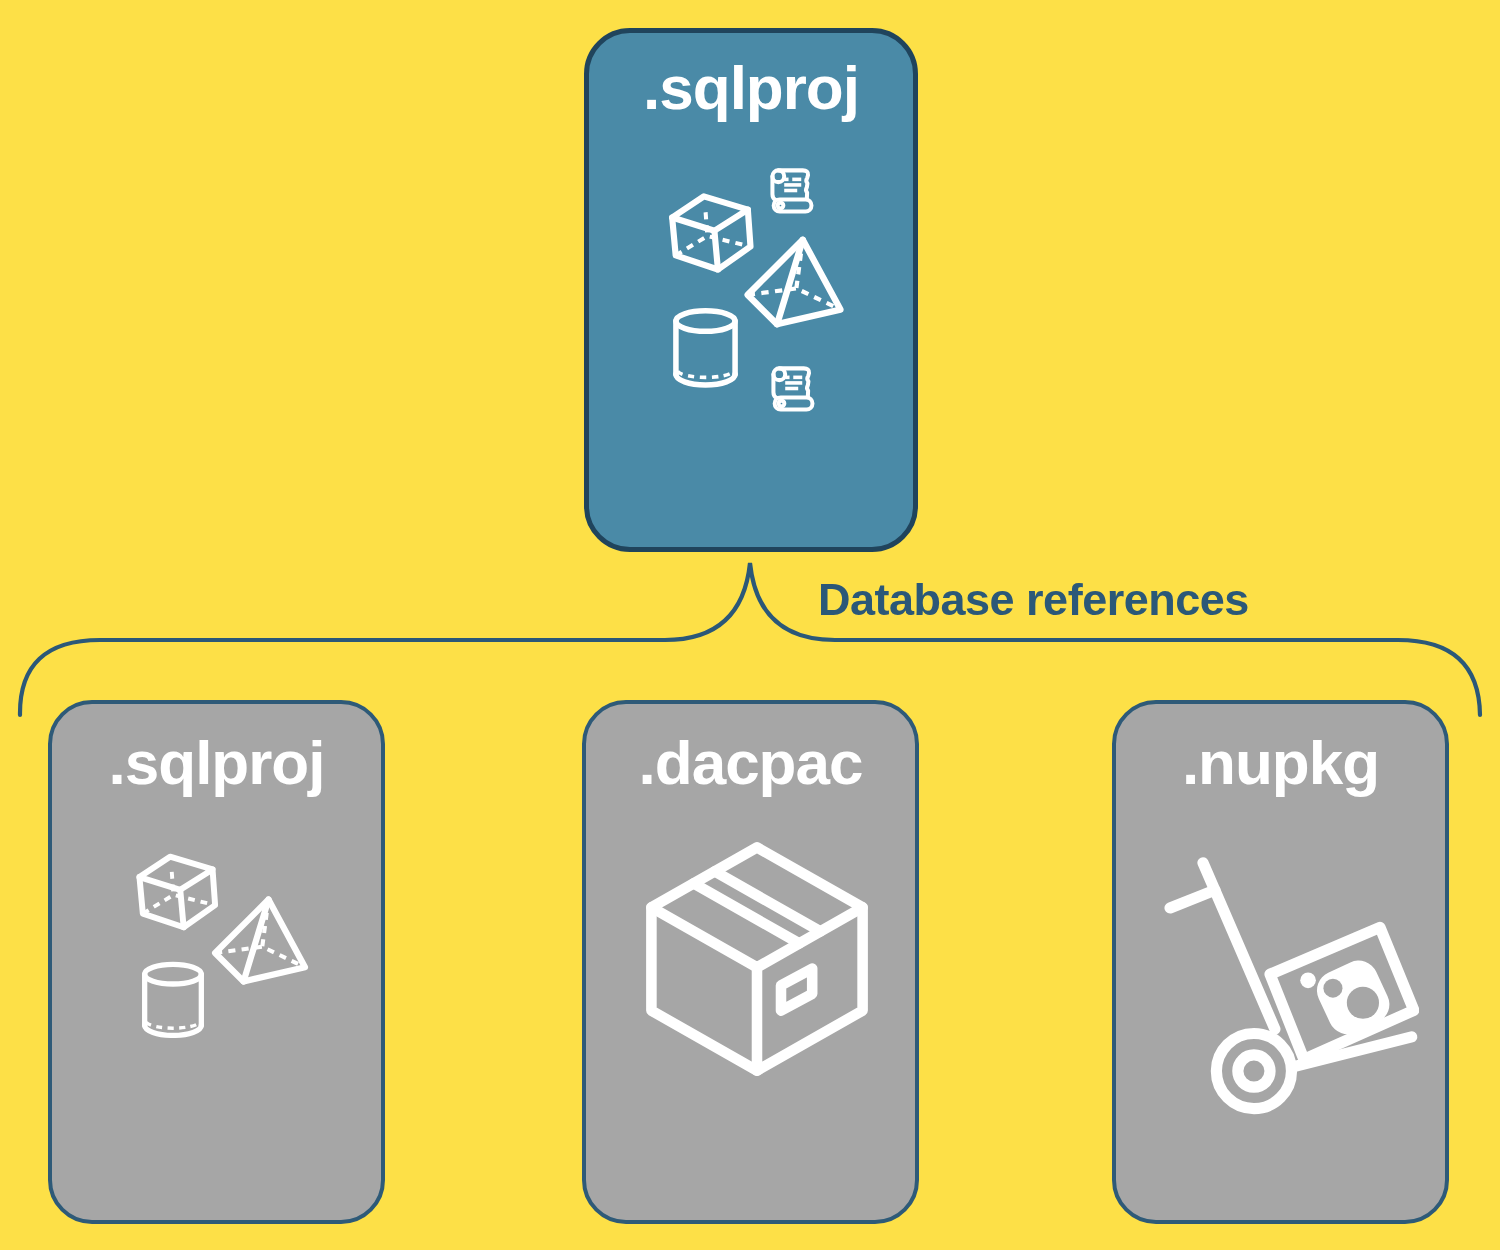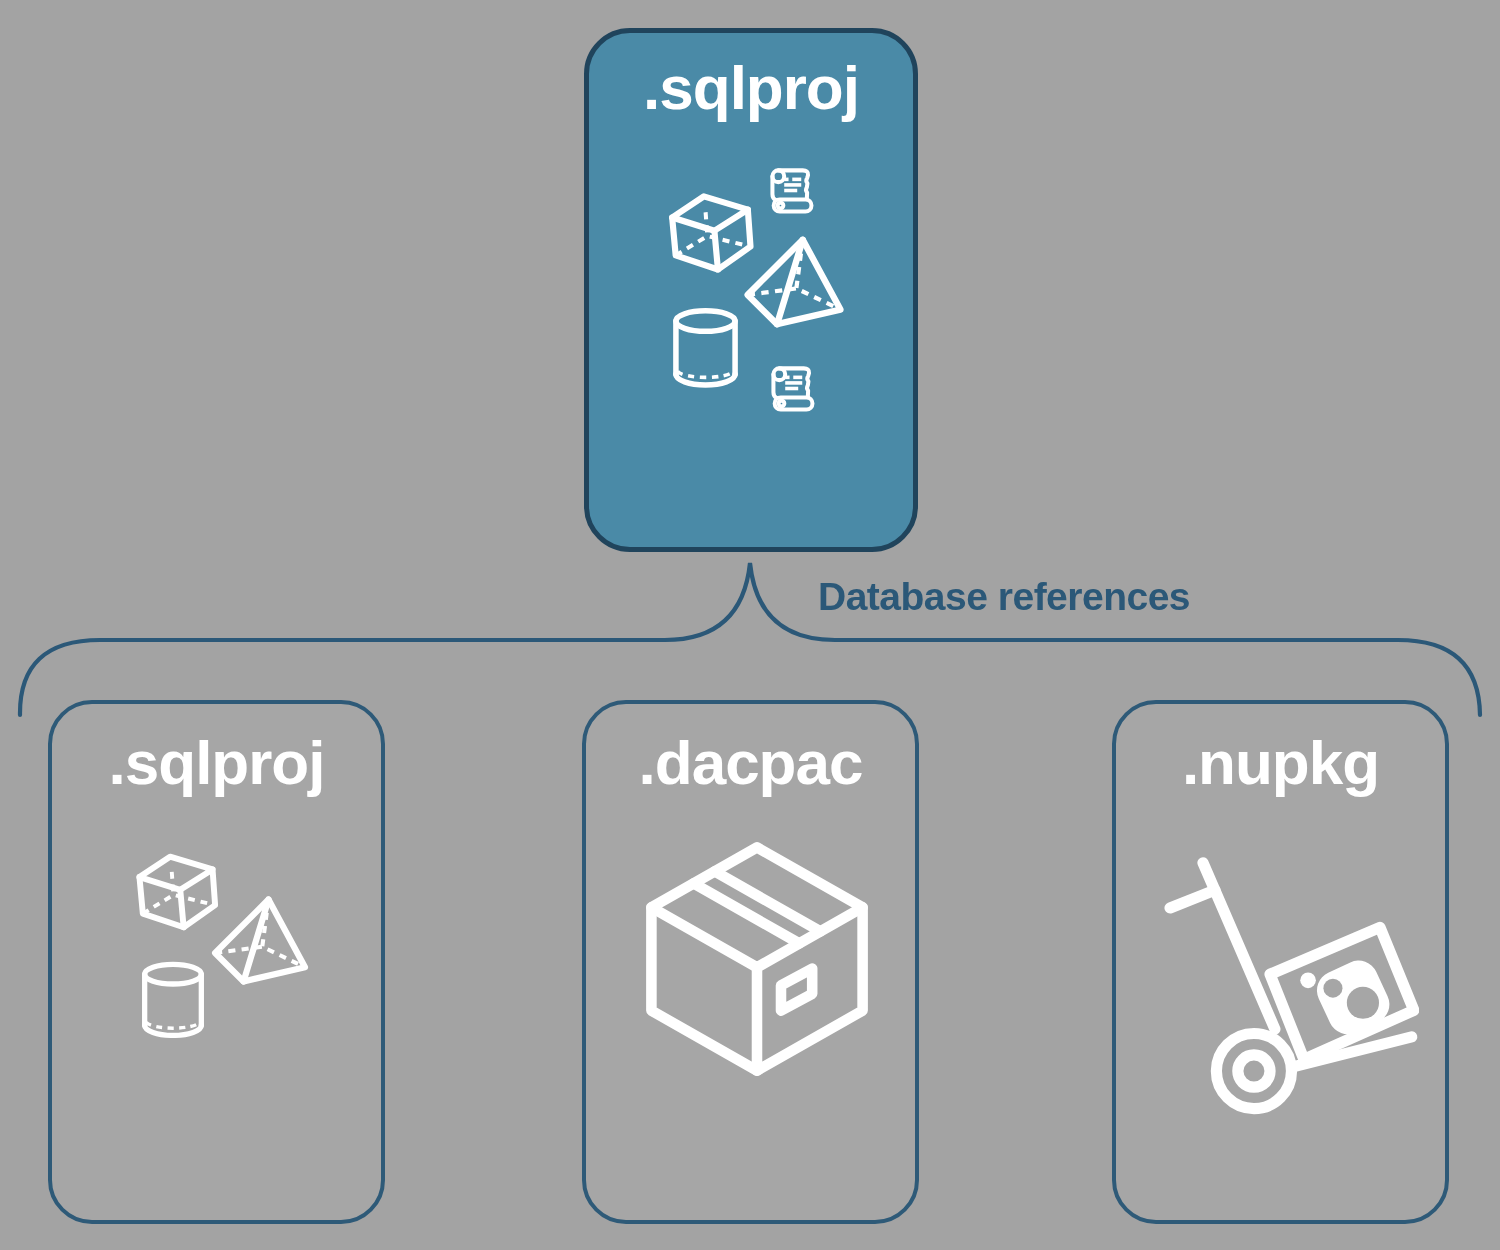--- a/index.html
+++ b/index.html
@@ -1,17 +1,17 @@
 <!DOCTYPE html>
 <html><head>
 <meta charset="utf-8">
 <style>
   html,body{margin:0;padding:0;background:#ffffff;}
   .canvas{
-    position:relative;width:1500px;height:1250px;background:#a3a3a3;
+    position:relative;width:1500px;height:1250px;background:#fde047;
     font-family:"Liberation Sans",sans-serif;overflow:hidden;
   }
   .node{position:absolute;box-sizing:border-box;display:flex;justify-content:center;align-items:flex-start;}
   .node-root{
     left:584px;top:28px;width:334px;height:524px;
     background:#4a8aa7;border:5px solid #20445c;border-radius:46px;
   }
   .node-child{
     top:700px;width:337px;height:524px;
     background:#a6a6a6;border:4px solid #2e5a78;border-radius:44px;
@@ -20,21 +20,21 @@
   .node-child.pos-2{left:582px;}
   .node-child.pos-3{left:1112px;text-align:center;}
   .node-title{
     color:#ffffff;font-weight:bold;font-size:62px;letter-spacing:-1px;line-height:1;
   }
   .node-root .node-title{margin-top:24px;}
   .node-child .node-title{margin-top:28px;}
   .icon{position:absolute;}
   .brace-svg{position:absolute;left:0;top:0;width:1500px;height:1250px;pointer-events:none;}
   .connector-label{
-    position:absolute;left:818px;top:577px;font-size:39px;font-weight:bold;
+    position:absolute;left:818px;top:577px;font-size:45px;font-weight:bold;
     color:#2b5878;letter-spacing:-0.5px;line-height:1;white-space:nowrap;
   }
   .defs-holder{position:absolute;width:0;height:0;overflow:hidden;}
 </style>
 </head>
 <body>
 
 <div class="canvas">
 
   <svg class="defs-holder" aria-hidden="true">

